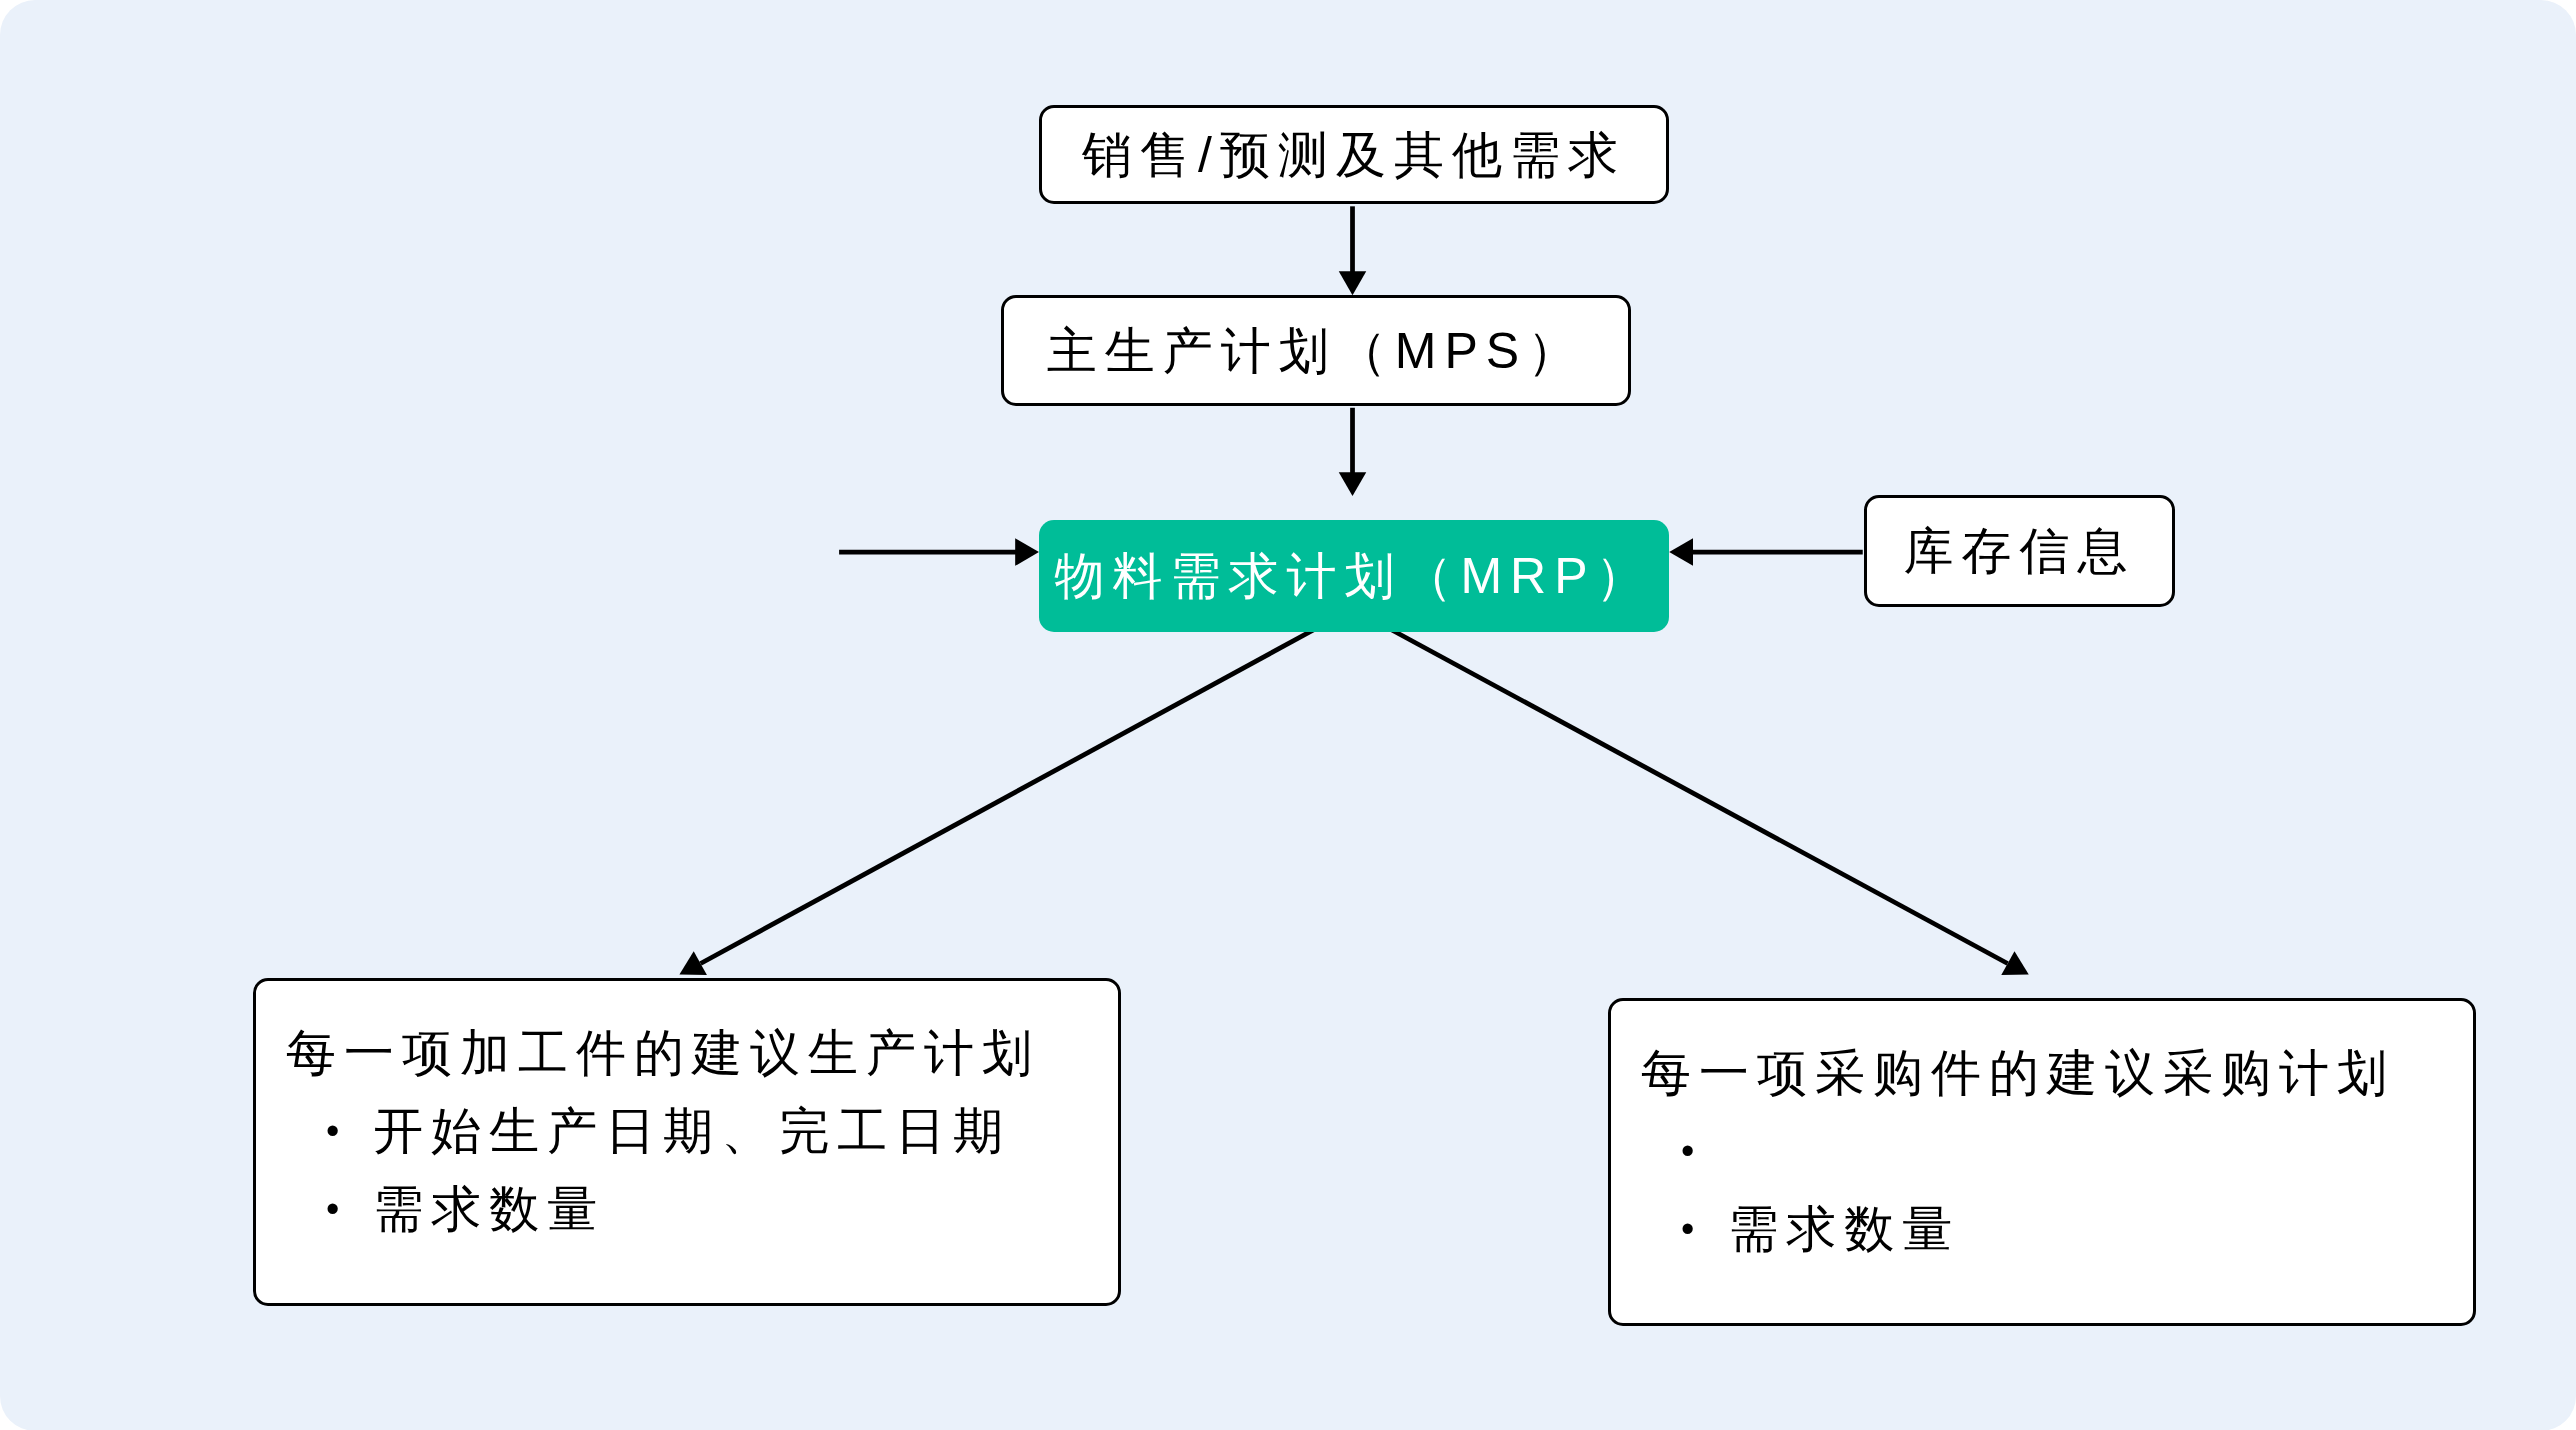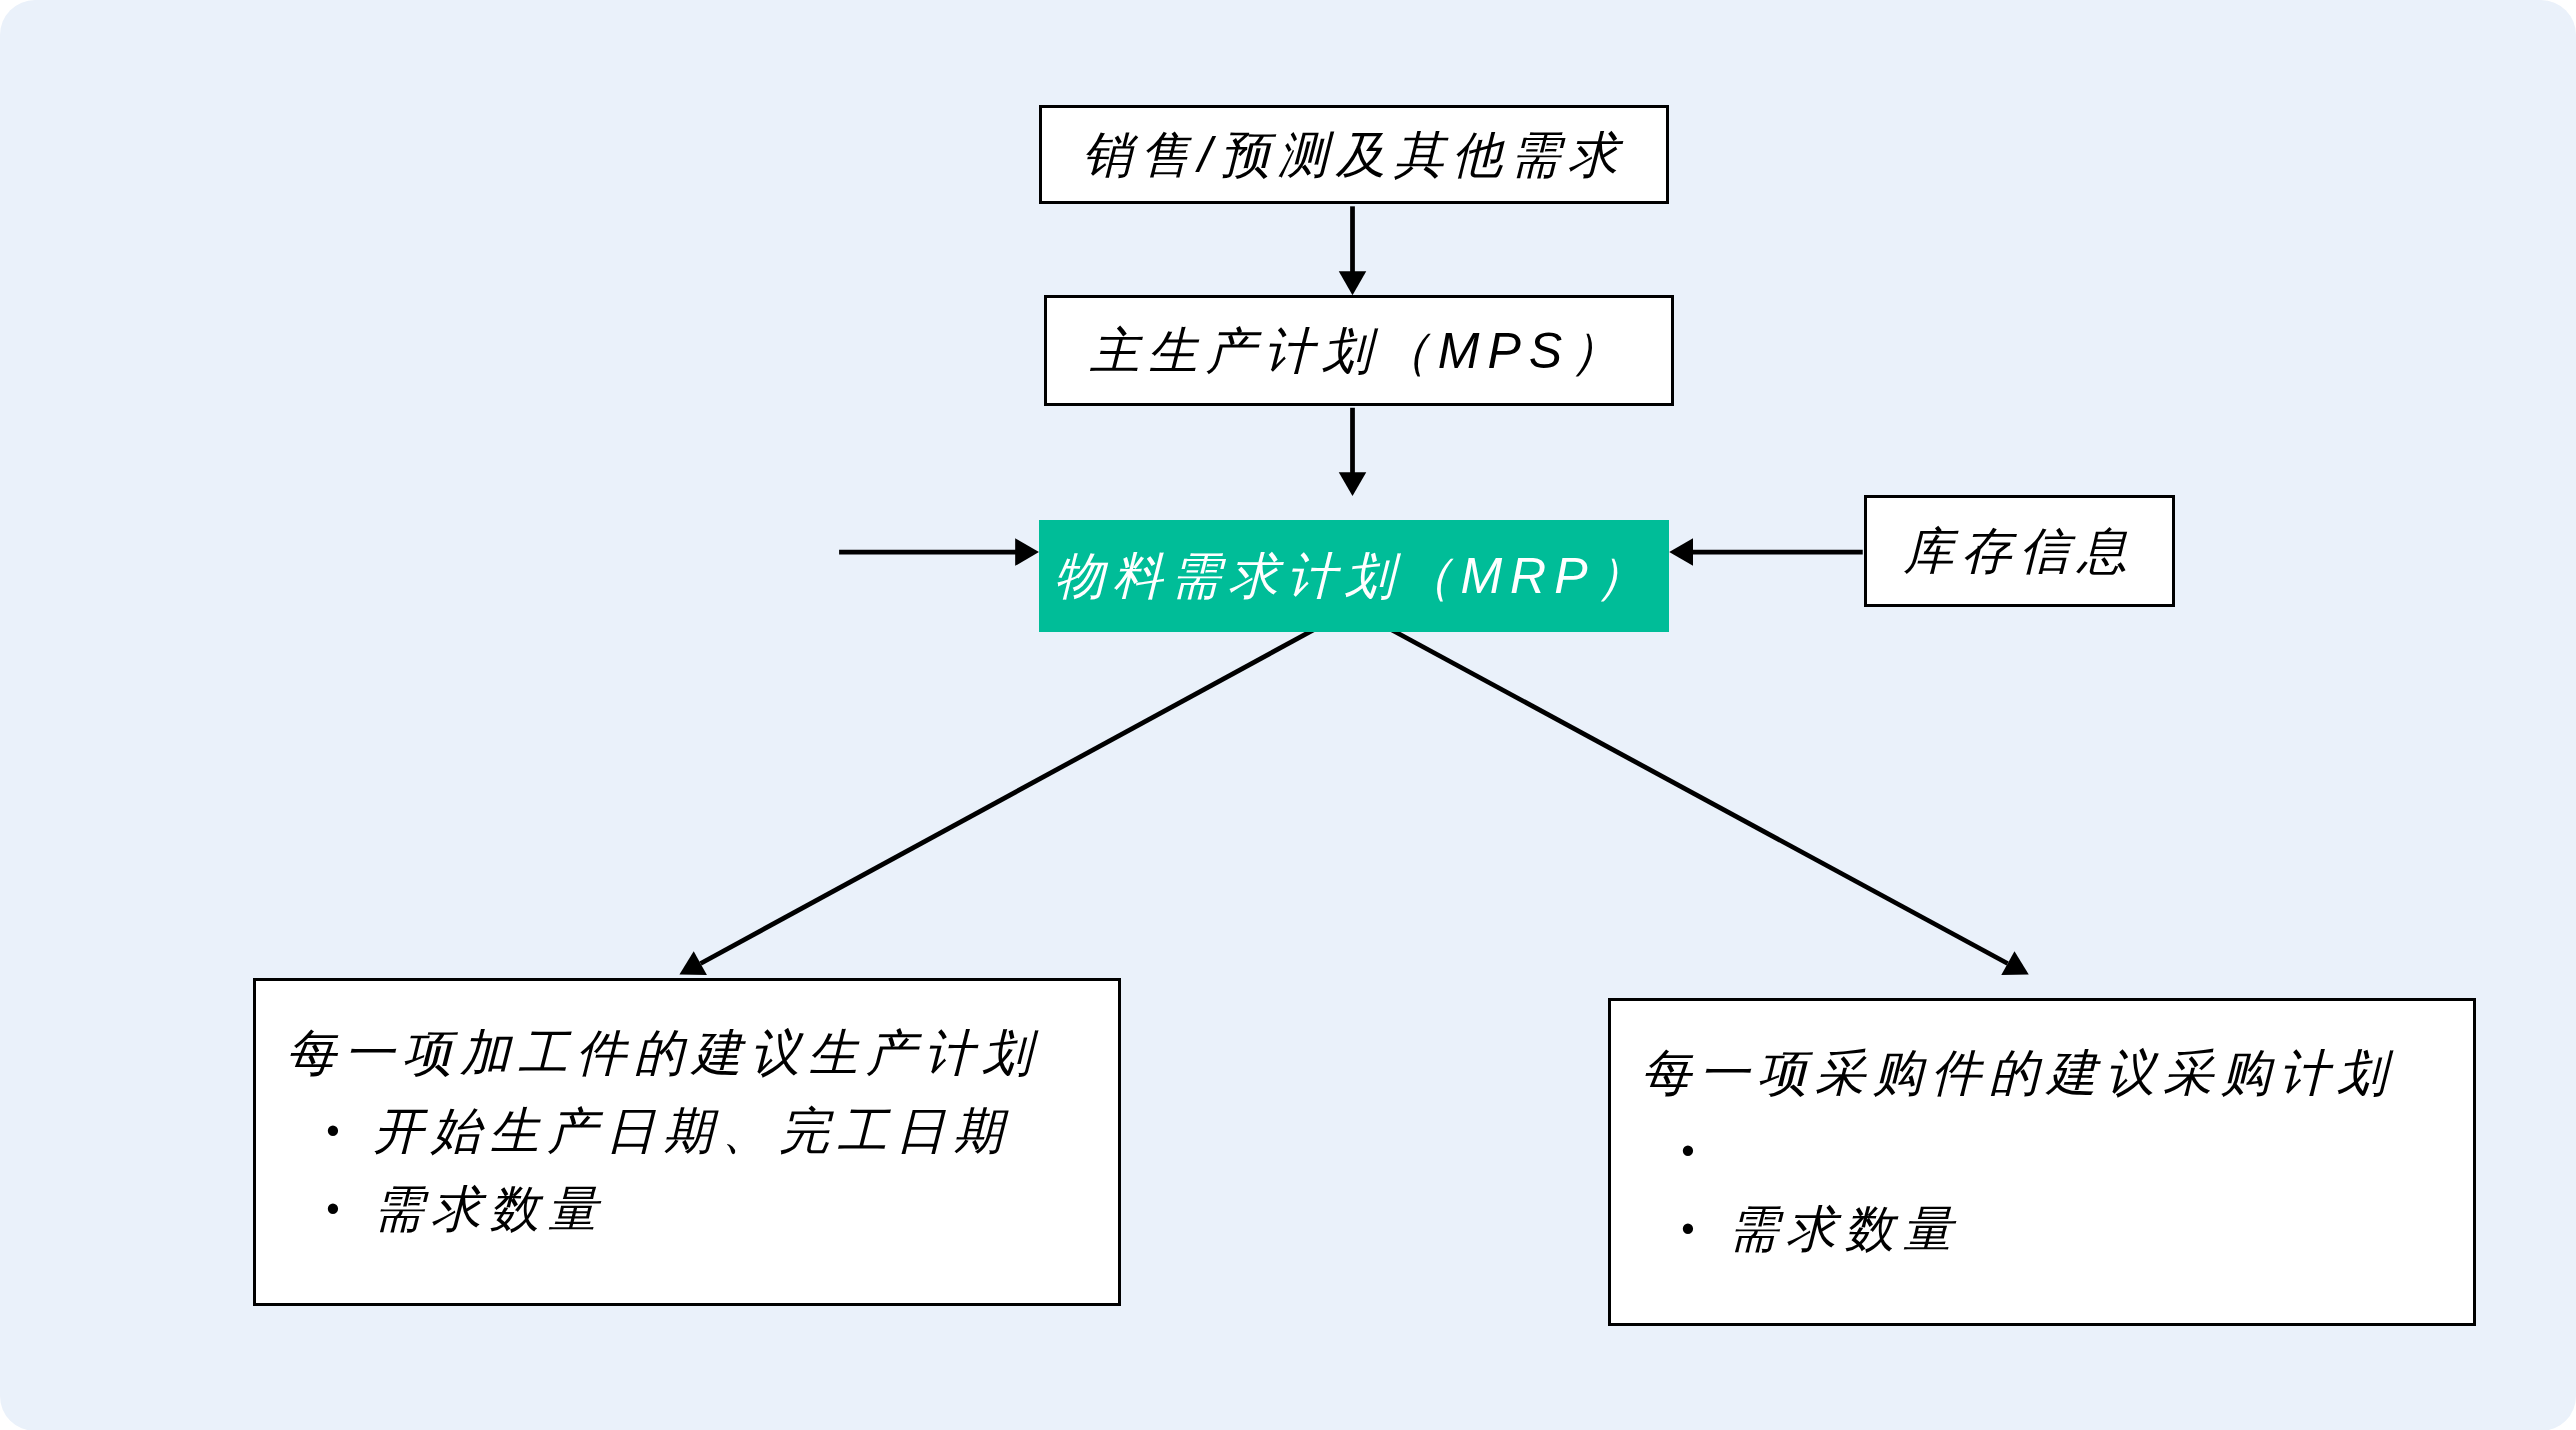--- a/index.html
+++ b/index.html
@@ -31,41 +31,40 @@
   }
   .connectors polygon {
     fill: #000000;
     stroke: none;
   }
   .node {
     position: absolute;
     box-sizing: border-box;
     background: #FFFFFF;
     border: 3.2px solid #000000;
-    border-radius: 0;
+    border-radius: 15px;
     color: #000000;
-    font-style: italic;
   }
   .labelbox {
     display: flex;
     align-items: center;
     justify-content: center;
     text-align: center;
     font-size: 50px;
     letter-spacing: 0.16em;
     line-height: 1;
     white-space: nowrap;
   }
   .accent {
     background: #00BD98;
     border: none;
     color: #FFFFFF;
   }
   .node-sales   { left: 1039px; top: 105px;  width: 630px; height: 99px; }
-  .node-mps     { left: 1044px; top: 295px;  width: 630px; height: 111px; }
+  .node-mps     { left: 1001px; top: 295px;  width: 630px; height: 111px; }
   .node-mrp     { left: 1039px; top: 520px;  width: 630px; height: 112px; }
   .node-bom     { left: 494px;  top: 496px;  width: 343px;  height: 112px; }
   .node-inv     { left: 1864px; top: 495px;  width: 311px;  height: 112px; }
   .node-prod    { left: 253px;  top: 978px; width: 868px; height: 328px; }
   .node-purch   { left: 1608px; top: 998px; width: 868px; height: 328px; }
   .note {
     padding: 33px 21px 0 30px;
     font-size: 50px;
     letter-spacing: 0.16em;
   }

